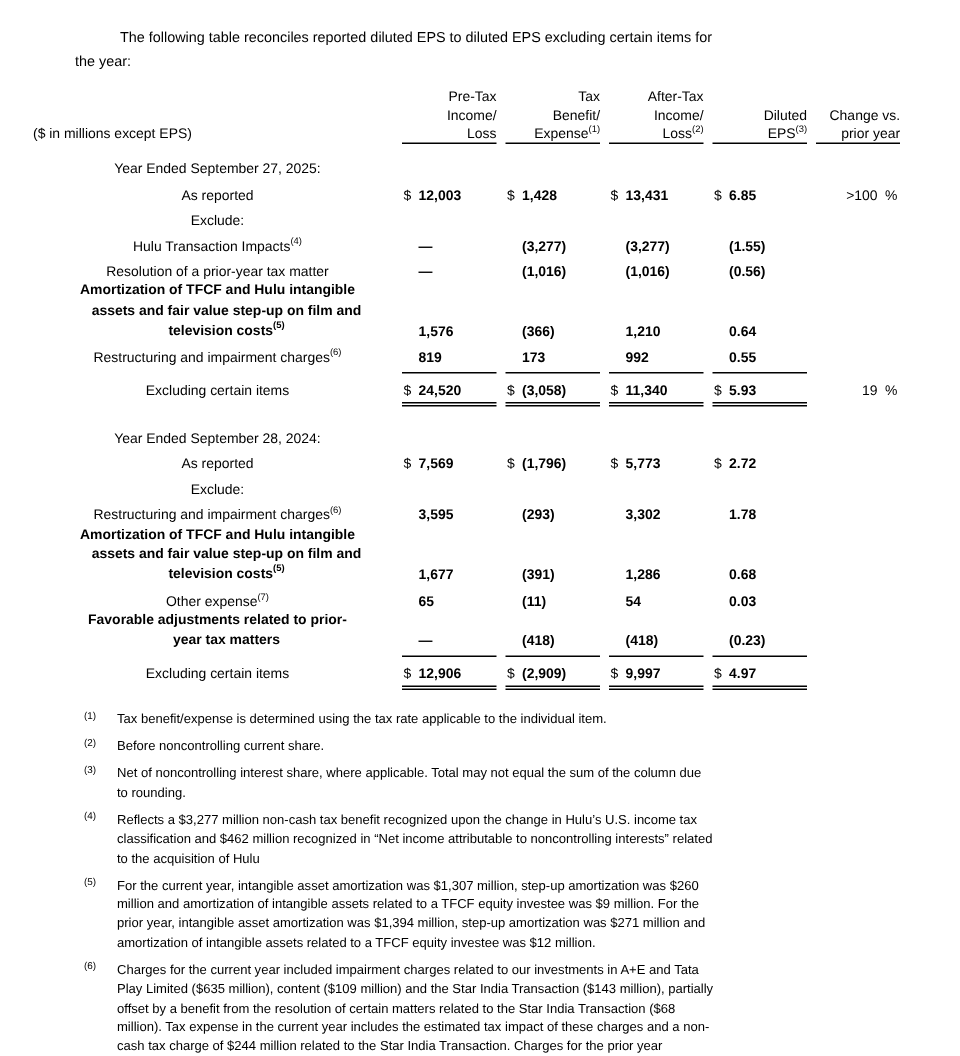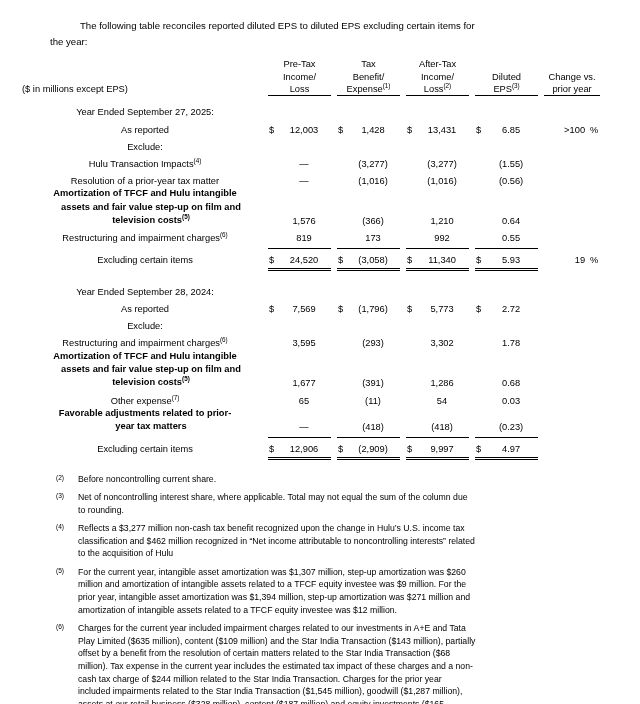--- a/index.html
+++ b/index.html
@@ -52,41 +52,41 @@
   table.recon col.c-pctsym { width: 14px;  }
 
   table.recon td, table.recon th {
     padding: 0;
     vertical-align: bottom;
     font-weight: normal;
   }
 
   
   .hdr-cell {
-    text-align: center;
+    text-align: right;
     font-size: 9.3px;
     line-height: 1.34;
     vertical-align: bottom;
     padding-bottom: 2px;
   }
   .hdr-rule td { height: 1px; padding: 0; }
   .hdr-rule .rule { border-top: 1px solid #000; height: 1px; font-size: 0; line-height: 0; }
 
   .hdr-label {
     vertical-align: bottom;
     padding-bottom: 2px;
     font-size: 9.3px;
     margin-left: 12px;
   }
 
   
   .row td { height: 17.2px; }
   .row .lbl { text-align: center; }
   .row .cur { text-align: left;  padding-left: 1px; }
-  .row .num { text-align: center; padding-right: 2px; }
+  .row .num { text-align: left; padding-right: 2px; font-weight: bold; }
   .row .pct { text-align: right; padding-right: 1px; }
   .row .pctsym { text-align: left; padding-left: 4px; }
 
   .indent0 { padding-left: 0px;  }
   .indent1 { padding-left: 14px; }
   .indent2 { padding-left: 26px; }
 
   .wrap-label {
     padding-left: 26px;
     text-indent: 0;
@@ -559,20 +559,24 @@
       <td></td>
       <td colspan="2">
             <div class="rl"></div>
           </td>
       <td colspan="3"></td>
     </tr>
   </tbody>
     </table>
 
   <div class="footnotes">
+    <div class="fn">
+      <span class="marker"><sup>(1)</sup></span>
+      <span>Tax benefit/expense is determined using the tax rate applicable to the individual item.</span>
+    </div>
     <div class="fn">
       <span class="marker"><sup>(2)</sup></span>
       <span>Before noncontrolling current share.</span>
     </div>
     <div class="fn">
       <span class="marker"><sup>(3)</sup></span>
       <span>Net of noncontrolling interest share, where applicable. Total may not equal the sum of the column due to rounding.</span>
     </div>
     <div class="fn">
       <span class="marker"><sup>(4)</sup></span>

